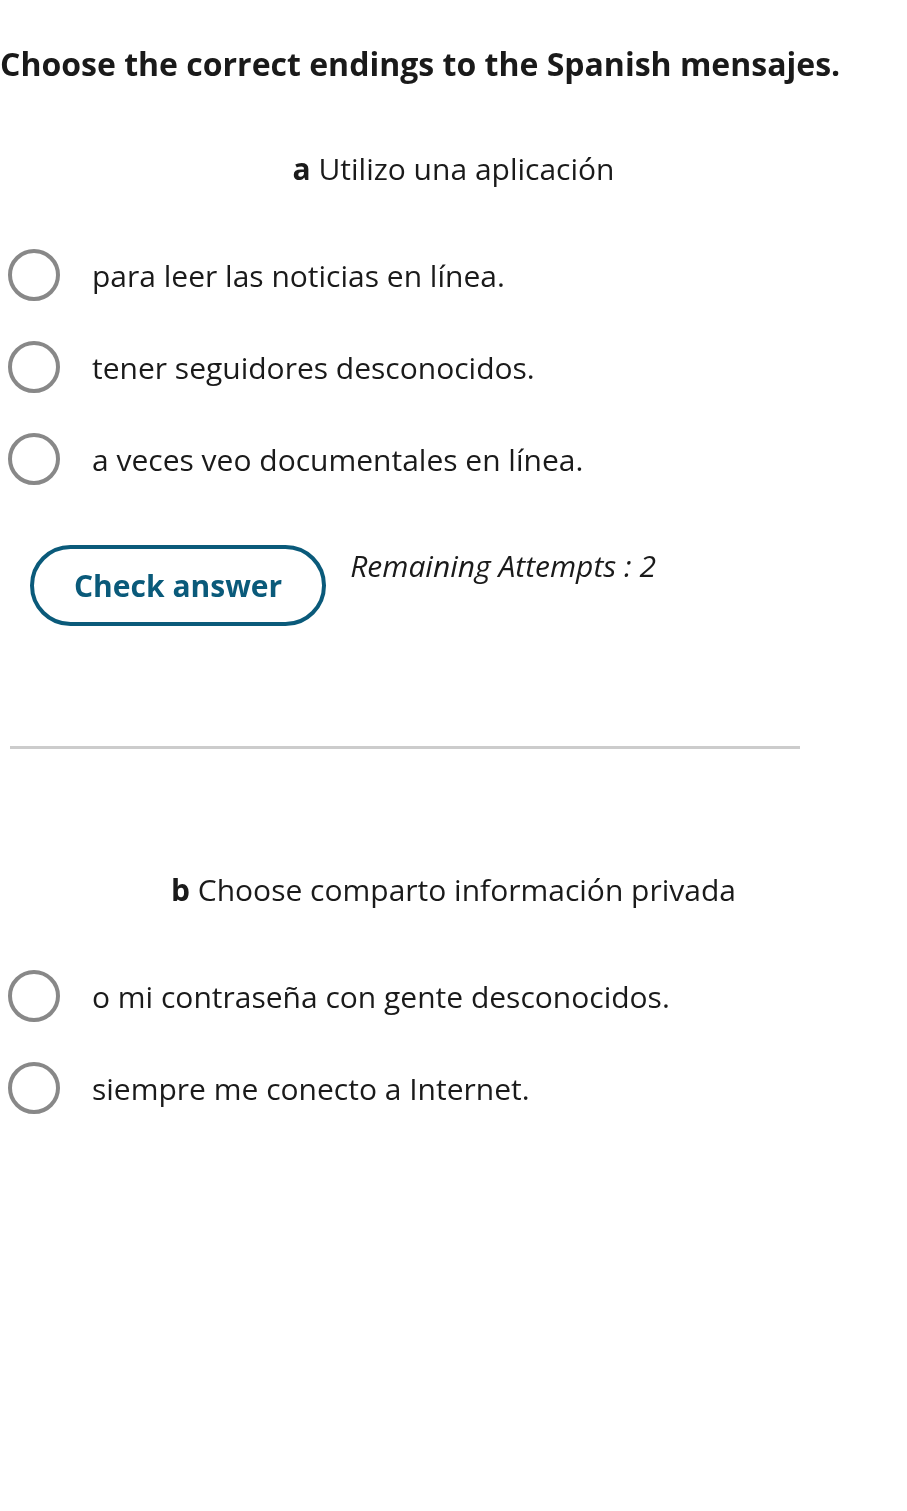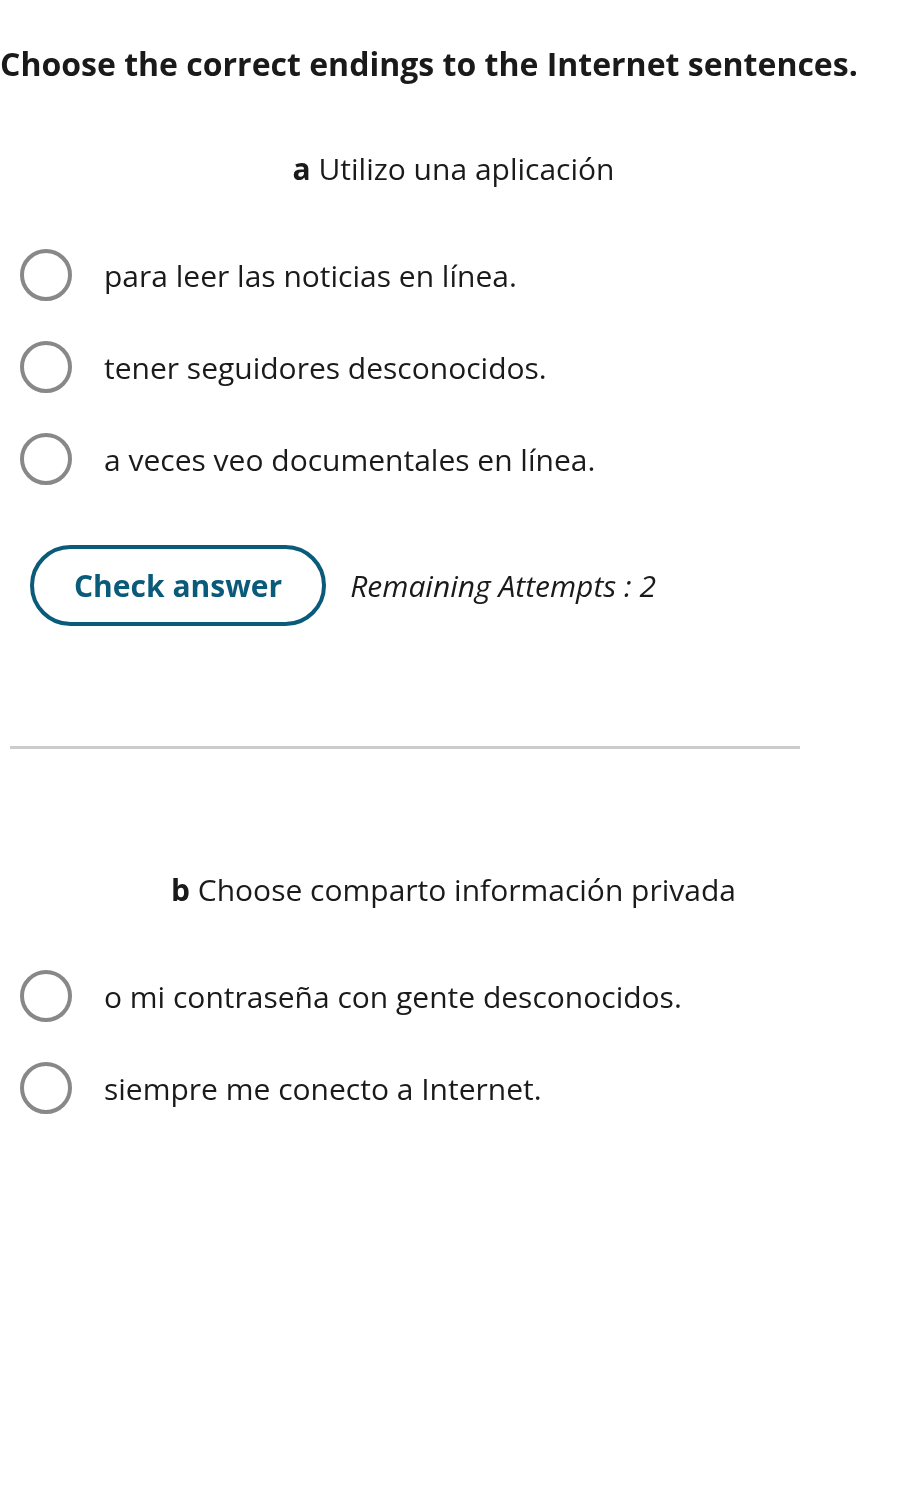--- a/index.html
+++ b/index.html
@@ -28,21 +28,20 @@
       font-size: 30px;
       font-weight: 400;
       margin-bottom: 60px;
       text-align: center;
     }
     .prompt-letter {
       font-weight: 700;
     }
     .options {
       padding-left: 8px;
-      margin-left: 12px;
     }
     .option {
       display: flex;
       align-items: center;
       margin-bottom: 40px;
       cursor: pointer;
     }
     .radio-circle {
       width: 52px;
       height: 52px;
@@ -50,21 +49,21 @@
       border-radius: 50%;
       flex-shrink: 0;
       margin-right: 32px;
     }
     .option-text {
       font-size: 30px;
       font-weight: 400;
     }
     .check-row {
       display: flex;
-      align-items: center;
+      align-items: flex-start;
       margin-top: 60px;
       padding-left: 30px;
     }
     .check-btn {
       border: 4px solid #0a5a7a;
       color: #0a5a7a;
       background: transparent;
       border-radius: 50px;
       padding: 16px 40px;
       font-size: 30px;
@@ -81,21 +80,21 @@
     .divider {
       border: none;
       border-top: 3px solid #ccc;
       margin: 120px 10px 120px 10px;
       width: 790px;
     }
   </style>
 </head>
 <body>
 
-<div class="instruction">Choose the correct endings to the Internet sentences.</div>
+<div class="instruction">Choose the correct endings to the Spanish mensajes.</div>
 
 <div class="question-block">
   <div class="prompt">
     <span class="prompt-letter">a</span>
     <span>Utilizo una aplicación</span>
   </div>
   <div class="options">
     <div class="option">
       <div class="radio-circle"></div>
       <span class="option-text">para leer las noticias en línea.</span>

